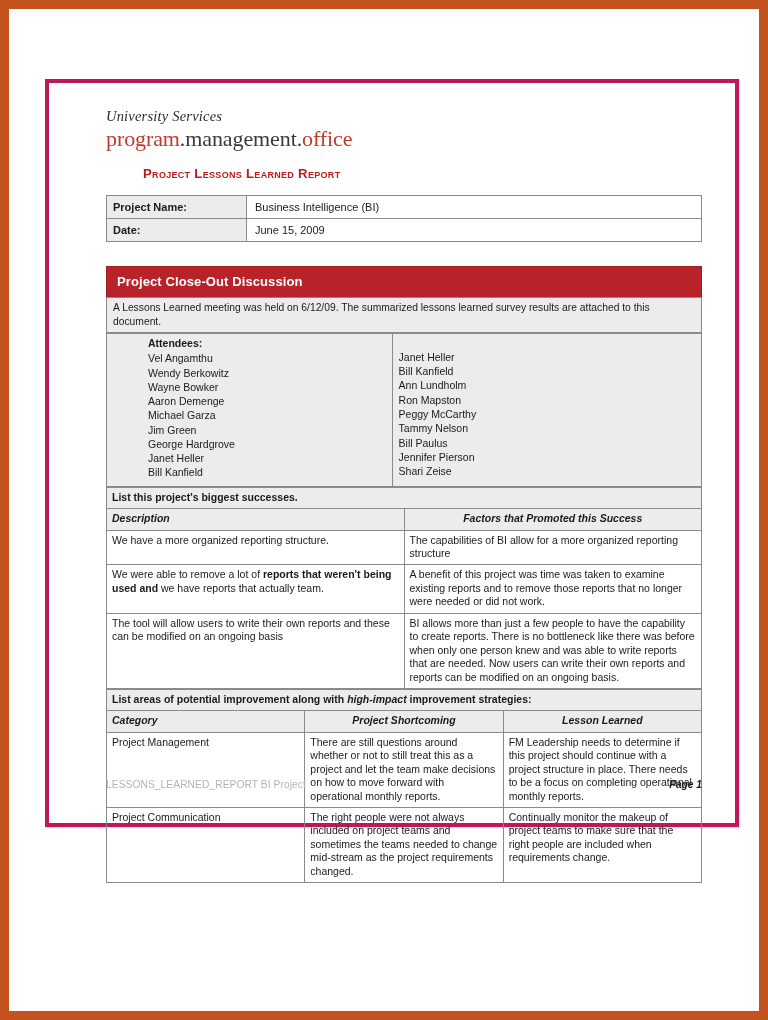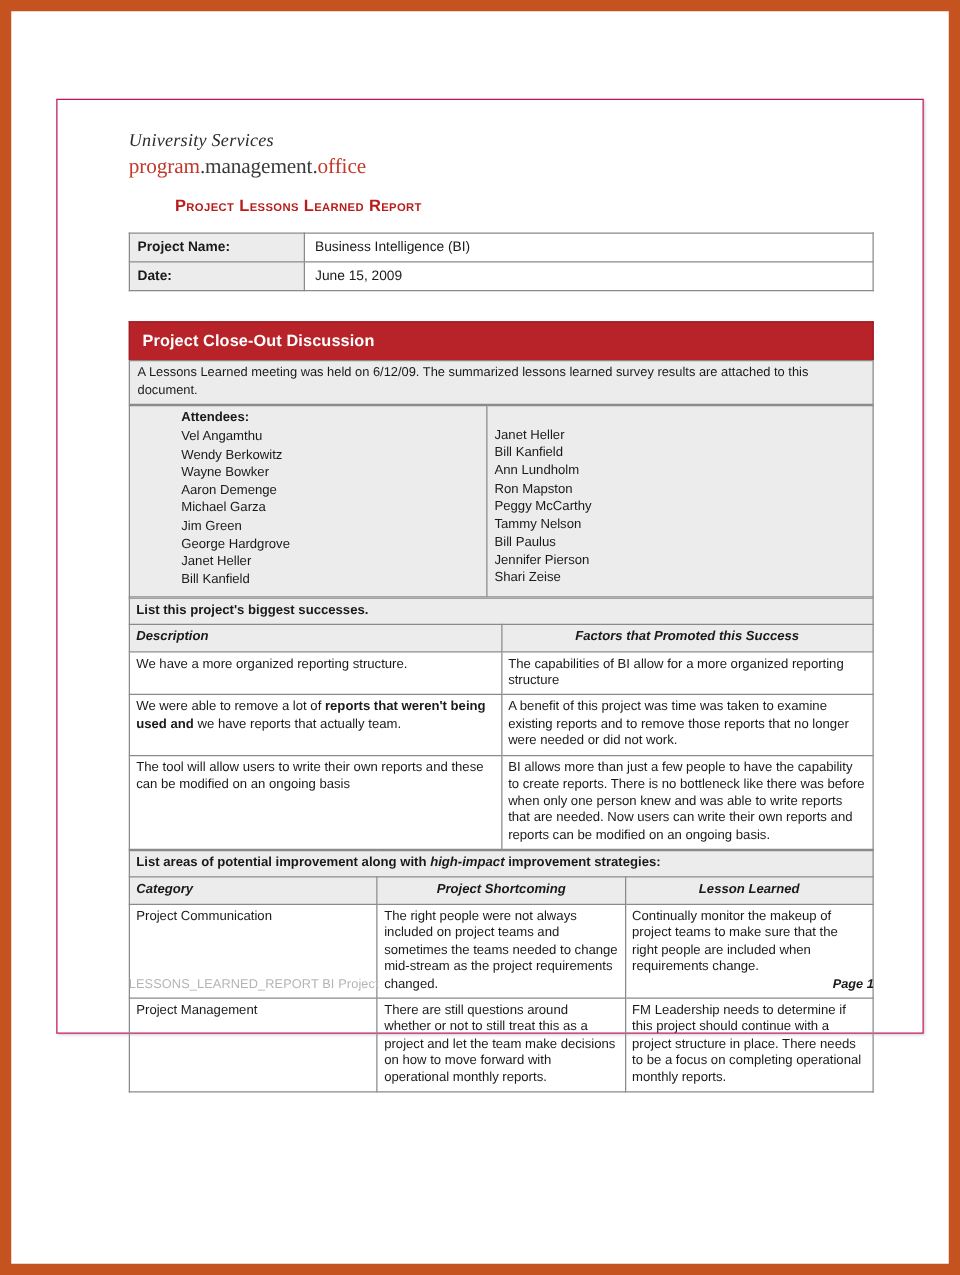--- a/index.html
+++ b/index.html
@@ -22,21 +22,21 @@
   }
 
   
   #page-sheet {
     position: absolute;
     left: 36px;
     top: 70px;
     width: 694px;
     height: 748px;
     background: #ffffff;
-    border: 1px solid #be185d;
+    border: 4px solid #be185d;
     box-shadow: 1px 1px 2px rgba(0,0,0,0.18);
   }
 
   #page-inner {
     position: absolute;
     left: 57px;
     top: 25px;
     width: 596px;
   }
 
@@ -44,21 +44,21 @@
   .logo-line1 {
     font-family: "Liberation Serif", serif;
     font-style: italic;
     font-size: 14.5px;
     color: #2b2b2b;
     letter-spacing: 0.2px;
     margin-bottom: 1px;
   }
   .logo-line2 {
     font-family: "Liberation Serif", serif;
-    font-size: 17px;
+    font-size: 22px;
     color: #3a3a3a;
     letter-spacing: -0.1px;
     margin-bottom: 14px;
   }
   .logo-red { color: #c0392b; }
 
   .doc-title {
     color: #b91c1c;
     font-weight: bold;
     font-size: 13.2px;
@@ -259,28 +259,28 @@
         <tbody>
             <tr class="sec-bar">
           <td colspan="3"><span>List areas of potential improvement along with </span><span class="ital">high-impact</span><span> improvement strategies:</span></td>
         </tr>
         <tr class="colhead">
           <td class="c1">Category</td>
           <td class="c2 ctr">Project Shortcoming</td>
           <td class="ctr">Lesson Learned</td>
         </tr>
         <tr>
+          <td class="c1">Project Management</td>
+          <td class="c2">There are still questions around whether or not to still treat this as a project and let the team make decisions on how to move forward with operational monthly reports.</td>
+          <td>FM Leadership needs to determine if this project should continue with a project structure in place.  There needs to be a focus on completing operational monthly reports.</td>
+        </tr>
+        <tr>
           <td class="c1">Project Communication</td>
           <td class="c2">The right people were not always included on project teams and sometimes the teams needed to change mid-stream as the project requirements changed.</td>
           <td>Continually monitor the makeup of project teams to make sure that the right people are included when requirements change.</td>
-        </tr>
-        <tr>
-          <td class="c1">Project Management</td>
-          <td class="c2">There are still questions around whether or not to still treat this as a project and let the team make decisions on how to move forward with operational monthly reports.</td>
-          <td>FM Leadership needs to determine if this project should continue with a project structure in place.  There needs to be a focus on completing operational monthly reports.</td>
         </tr>
       </tbody>
         </table>
 
     </div>
 
     <div id="footer">
       <div id="footer-left">LESSONS_LEARNED_REPORT BI Project</div>
       <div id="footer-right">Page 1</div>
     </div>

